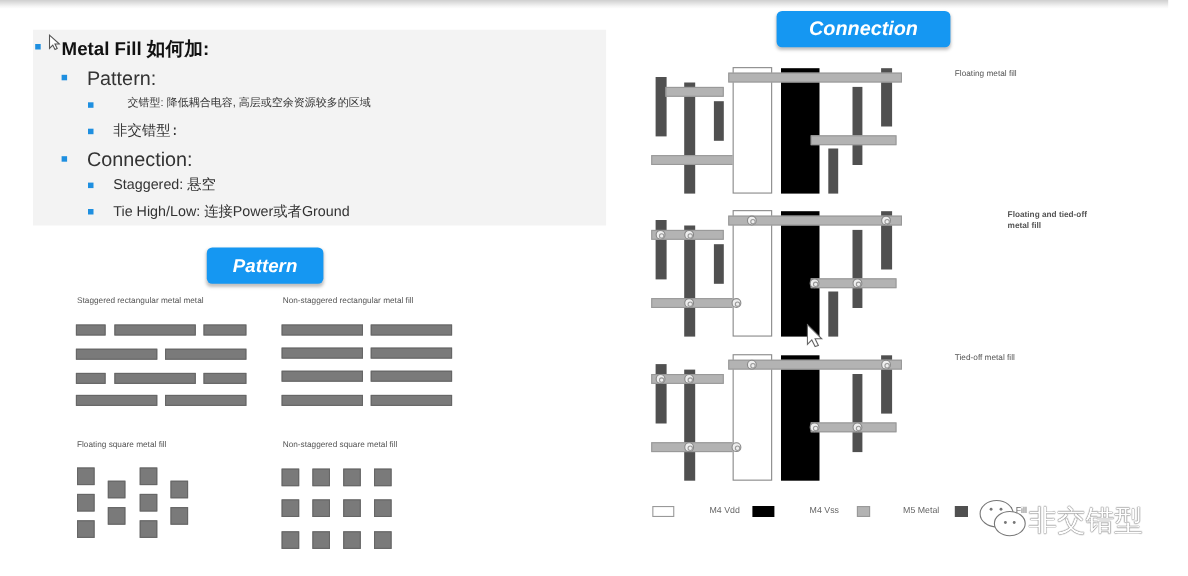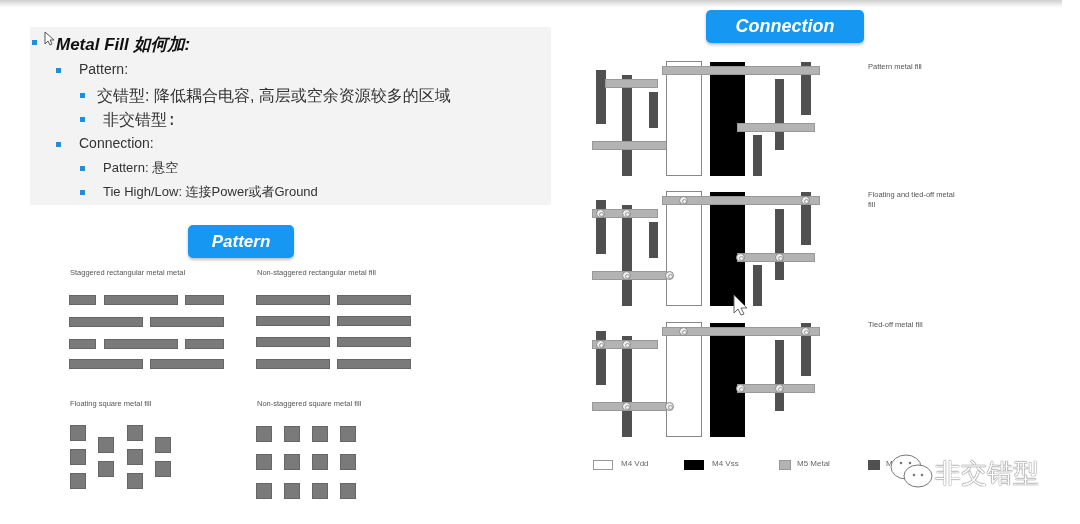--- a/index.html
+++ b/index.html
@@ -2,61 +2,61 @@
 <html><head>
 <meta charset="utf-8">
 <style>
   html, body { margin:0; padding:0; }
   body { width:1080px; height:524px; background:#ffffff; position:relative; overflow:hidden;
          font-family:"Liberation Sans", "DejaVu Sans", sans-serif; }
   .topshade { position:absolute; left:0; top:0; width:1062px; height:8px;
               background:linear-gradient(#cfcfcf,#f4f4f4 70%, #ffffff); }
   .textpanel { position:absolute; left:30px; top:27px; width:521px; height:178px; background:#f3f3f3; }
   .bul { position:absolute; width:5px; height:5px; background:#1e8fe0; }
-  .ln { position:absolute; color:#333; font-size:14px; white-space:nowrap; }
+  .ln { position:absolute; color:#333; font-size:18px; white-space:nowrap; }
   .title { font-weight:bold; font-size:17px; color:#111; }
   .badge { position:absolute; background:#1597f2; color:#fff; font-weight:bold; font-style:italic;
            text-align:center; border-radius:5px; box-shadow:0 2px 3px rgba(0,0,0,0.25); }
   .cap { position:absolute; font-size:7.5px; color:#555; white-space:nowrap; }
   .r { position:absolute; background:#7a7a7a; border:1px solid #666; box-sizing:border-box; }
   .dk { position:absolute; background:#505050; }
   .lt { position:absolute; background:#b3b3b3; border:1px solid #999; box-sizing:border-box; }
   .vdd { position:absolute; background:#fff; border:1px solid #888; box-sizing:border-box; }
   .vss { position:absolute; background:#000; }
   .via { position:absolute; width:9px; height:9px; margin:-5px 0 0 -5px; border:1px solid #888; border-radius:50%;
          background:#eee; box-sizing:border-box; }
   .via::after { content:""; position:absolute; left:2px; top:2px; width:3px; height:3px; border-radius:50%; border:1px solid #999; }
   .lg-sw { position:absolute; width:20px; height:10px; box-sizing:border-box; }
-  .lg-t { position:absolute; font-size:8px; color:#666; white-space:nowrap; }
+  .lg-t { position:absolute; font-size:8px; color:#666; white-space:nowrap;margin-left:24px; }
   .wm { position:absolute; left:935px; top:456px; font-size:26px; color:#fff; white-space:nowrap;
         text-shadow:0 0 1px #555,0 0 1px #555; }
   .cursor { position:absolute; width:0; height:0; }
 </style>
 </head>
 <body>
 
 <div class="topshade"></div>
 
 <div class="textpanel"></div>
 <span class="bul" style="left:32px;top:40px;"></span>
 <svg class="cursor" style="left:44px;top:31px;width:11px;height:15px;position:absolute;" viewBox="0 0 11 15">
   <path d="M1 1 L1 13 L4 10 L6 14 L8 13 L6 9 L10 9 Z" fill="#fff" stroke="#555" stroke-width="1"></path>
 </svg>
-<div class="ln title" style="left:56px;top:33px;font-style:italic;">Metal Fill 如何加:</div>
+<div class="ln title" style="left:56px;top:33px;">Metal Fill 如何加:</div>
 
 <span class="bul" style="left:56px;top:68px;"></span>
 <div class="ln" style="left:79px;top:61px;">Pattern:</div>
 <span class="bul" style="left:80px;top:93px;"></span>
-<div class="ln" style="left:97px;top:86px;font-size:16px;">交错型: 降低耦合电容, 高层或空余资源较多的区域</div>
+<div class="ln" style="left:116px;top:86px;font-size:10px;">交错型: 降低耦合电容, 高层或空余资源较多的区域</div>
 <span class="bul" style="left:80px;top:117px;"></span>
-<div class="ln" style="left:103px;top:110px;font-size:16px;font-family:Liberation Mono, monospace;">非交错型:</div>
+<div class="ln" style="left:103px;top:110px;font-size:13px;font-family:Liberation Mono, monospace;">非交错型:</div>
 <span class="bul" style="left:56px;top:142px;"></span>
 <div class="ln" style="left:79px;top:135px;text-align:right;">Connection:</div>
 <span class="bul" style="left:80px;top:166px;"></span>
-<div class="ln" style="left:103px;top:159px;font-size:13px;">Pattern: 悬空</div>
+<div class="ln" style="left:103px;top:159px;font-size:13px;">Staggered: 悬空</div>
 <span class="bul" style="left:80px;top:190px;"></span>
 <div class="ln" style="left:103px;top:183px;font-size:13px;">Tie High/Low: 连接Power或者Ground</div>
 
 <div class="badge" style="left:188px;top:225px;width:106px;height:33px;line-height:33px;font-size:17px;">Pattern</div>
 <div class="cap" style="left:70px;top:268px;">Staggered rectangular metal metal</div>
 <div class="cap" style="left:257px;top:268px;">Non-staggered rectangular metal fill</div>
 
 <div>
   <div class="r" style="left:69px;top:295px;width:27px;height:10px;"></div>
   <div class="r" style="left:104px;top:295px;width:74px;height:10px;"></div>
@@ -119,21 +119,21 @@
   <div class="lt" style="left:605px;top:79px;width:53px;height:9px;"></div>
   <div class="lt" style="left:592px;top:141px;width:83px;height:9px;"></div>
   <div class="vdd" style="left:666px;top:61px;width:36px;height:115px;"></div>
   <div class="vss" style="left:710px;top:62px;width:35px;height:114px;"></div>
   <div class="dk" style="left:801px;top:62px;width:10px;height:53px;"></div>
   <div class="dk" style="left:775px;top:79px;width:9px;height:71px;"></div>
   <div class="dk" style="left:753px;top:135px;width:9px;height:41px;"></div>
   <div class="lt" style="left:662px;top:66px;width:158px;height:9px;"></div>
   <div class="lt" style="left:737px;top:123px;width:78px;height:9px;"></div>
 </div>
-<div class="cap" style="left:868px;top:62px;">Pattern metal fill</div>
+<div class="cap" style="left:868px;top:62px;">Floating metal fill</div>
 
 <div style="position:absolute;left:0;top:130px;width:0;height:0;">
   <div class="dk" style="left:596px;top:70px;width:10px;height:54px;"></div>
   <div class="dk" style="left:622px;top:75px;width:10px;height:101px;"></div>
   <div class="dk" style="left:649px;top:92px;width:9px;height:36px;"></div>
   <div class="lt" style="left:592px;top:79px;width:66px;height:9px;"></div>
   <div class="lt" style="left:592px;top:141px;width:83px;height:9px;"></div>
   <div class="vdd" style="left:666px;top:61px;width:36px;height:115px;"></div>
   <div class="vss" style="left:710px;top:62px;width:35px;height:114px;"></div>
   <div class="dk" style="left:801px;top:62px;width:10px;height:53px;"></div>
@@ -143,21 +143,21 @@
   <div class="lt" style="left:737px;top:123px;width:78px;height:9px;"></div>
   <div class="via" style="left:601px;top:84px;"></div>
   <div class="via" style="left:627px;top:84px;"></div>
   <div class="via" style="left:627px;top:146px;"></div>
   <div class="via" style="left:670px;top:146px;"></div>
   <div class="via" style="left:684px;top:71px;"></div>
   <div class="via" style="left:806px;top:71px;"></div>
   <div class="via" style="left:741px;top:128px;"></div>
   <div class="via" style="left:780px;top:128px;"></div>
 </div>
-<div class="cap" style="left:868px;top:190px;width:90px;white-space:normal;line-height:10px;">Floating and tied-off metal fill</div>
+<div class="cap" style="left:916px;top:190px;width:90px;white-space:normal;line-height:10px;font-weight:bold;">Floating and tied-off metal fill</div>
 
 <div style="position:absolute;left:0;top:261px;width:0;height:0;">
   <div class="dk" style="left:596px;top:70px;width:10px;height:54px;"></div>
   <div class="dk" style="left:622px;top:75px;width:10px;height:101px;"></div>
   <div class="lt" style="left:592px;top:79px;width:66px;height:9px;"></div>
   <div class="lt" style="left:592px;top:141px;width:83px;height:9px;"></div>
   <div class="vdd" style="left:666px;top:61px;width:36px;height:115px;"></div>
   <div class="vss" style="left:710px;top:62px;width:35px;height:114px;"></div>
   <div class="dk" style="left:801px;top:62px;width:10px;height:53px;"></div>
   <div class="dk" style="left:775px;top:79px;width:9px;height:71px;"></div>

